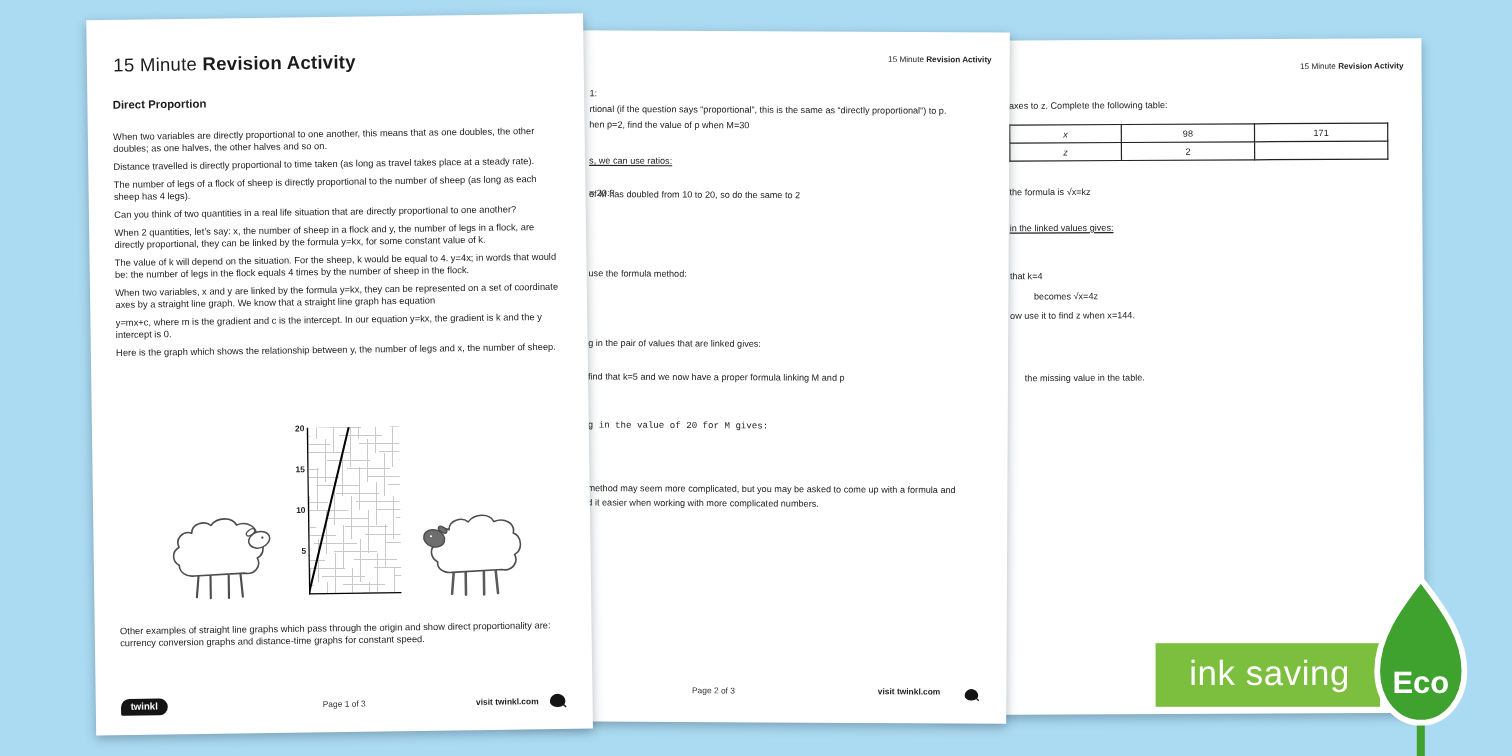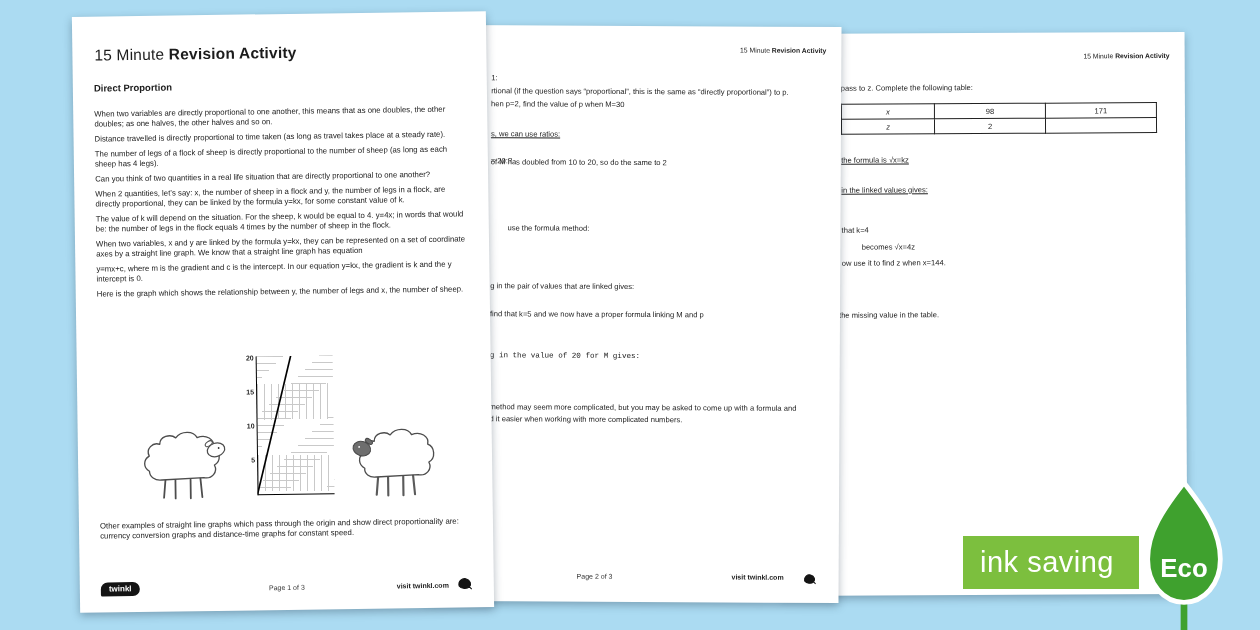--- a/index.html
+++ b/index.html
@@ -60,72 +60,72 @@
   .t3 { position:absolute; left:62px; top:70px; border-collapse:collapse; }
   .t3 td {
     border:1px solid #222; width:110px; height:14px;
     text-align:center; font-size:7.6px; padding:0;
   }
   .t3 td.var { font-style:italic; width:92px; }
 
   
   .eco-banner {
     position:absolute; left:963px; top:536px; width:176px; height:53px;
-    background:#7cbf3e; z-index:6; display:flex; align-items:center;
+    background:#7cbf3e; z-index:6; display:flex; align-items:center;padding-left:11px;
   }
   .eco-banner-text { color:#fff; font-size:29px; padding-left:17px; letter-spacing:0.5px; }
   .eco-leaf { position:absolute; left:1136px; top:477px; width:96px; height:153px; z-index:7; }
 </style>
 </head>
 <body>
 
 <div class="stage">
 
   <div class="page page3">
     <div class="mini-header">
       <span>15 Minute </span><span class="bold">Revision Activity</span>
     </div>
 
-    <div class="frag" style="left:62px; top:50px;">pass to z. Complete the following table:</div>
+    <div class="frag" style="left:62px; top:50px;">axes to z. Complete the following table:</div>
 
     <table class="t3">
       <tbody>
           <tr>
         <td class="var">x</td>
         <td>98</td>
         <td>171</td>
       </tr>
       <tr>
         <td class="var">z</td>
         <td>2</td>
         <td></td>
       </tr>
     </tbody>
       </table>
 
-    <div class="frag" style="left:62px; top:122px;text-decoration:underline;">the formula is √x=kz</div>
+    <div class="frag" style="left:62px; top:122px;">the formula is √x=kz</div>
     <div class="frag" style="left:62px; top:152px;text-decoration:underline;">in the linked values gives:</div>
     <div class="frag" style="left:62px; top:192px;">that k=4</div>
     <div class="frag" style="left:62px; top:209px;margin-left:20px;">becomes √x=4z</div>
     <div class="frag" style="left:62px; top:225px;">ow use it to find z when x=144.</div>
-    <div class="frag" style="left:59px; top:277px;">the missing value in the table.</div>
+    <div class="frag" style="left:74px; top:277px;">the missing value in the table.</div>
   </div>
 
   <div class="page page2">
     <div class="mini-header">
       <span>15 Minute </span><span class="bold">Revision Activity</span>
     </div>
 
     <div class="frag" style="left:62px; top:48px;">1:</div>
     <div class="frag" style="left:62px; top:61px;">rtional (if the question says “proportional”, this is the same as “directly proportional”) to p.</div>
     <div class="frag" style="left:62px; top:74px;">hen p=2, find the value of p when M=30</div>
     <div class="frag" style="left:62px; top:104px;text-decoration:underline;">s, we can use ratios:</div>
     <div class="frag" style="left:62px; top:131px;">= 20:?</div>
     <div class="frag" style="left:62px; top:132px;">of M has doubled from 10 to 20, so do the same to 2</div>
-    <div class="frag" style="left:62px; top:198px;margin-left:17px;">use the formula method:</div>
+    <div class="frag" style="left:62px; top:198px;">use the formula method:</div>
     <div class="frag" style="left:62px; top:256px;">g in the pair of values that are linked gives:</div>
     <div class="frag" style="left:62px; top:284px;">find that k=5 and we now have a proper formula linking M and p</div>
     <div class="frag" style="left:62px; top:326px;font-family:Liberation Mono, monospace;">g in the value of 20 for M gives:</div>
     <div class="frag" style="left:62px; top:377px;">method may seem more complicated, but you may be asked to come up with a formula and</div>
     <div class="frag" style="left:62px; top:389px;">d it easier when working with more complicated numbers.</div>
 
     <div class="p2-footer-page">Page 2 of 3</div>
     <div class="p2-footer-visit">visit twinkl.com</div>
     <svg class="p2-doodle" width="14" height="12" viewBox="0 0 14 12">
       <path d="M2 8 C1 4 5 1 8 2 C12 3 13 7 11 9 C9 11 4 11 2 8 Z M11 9 L13 11" fill="#141414" stroke="#141414" stroke-width="1"></path>

